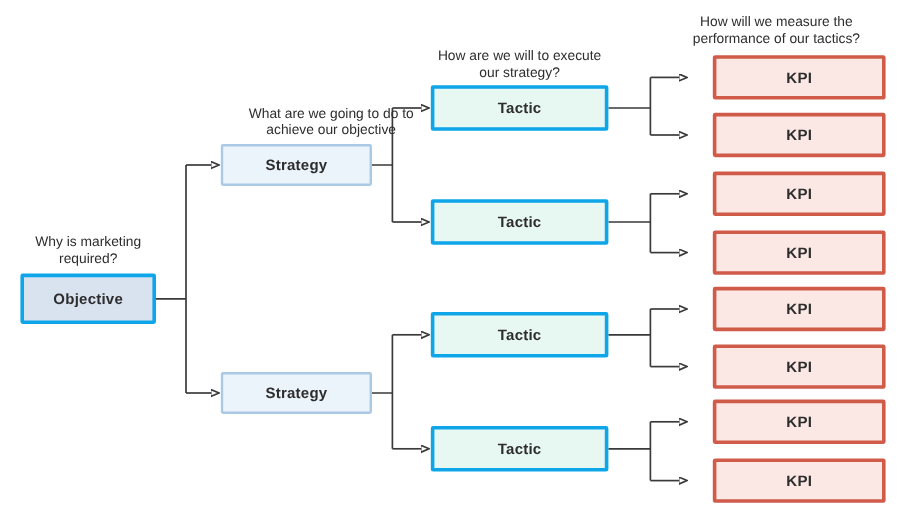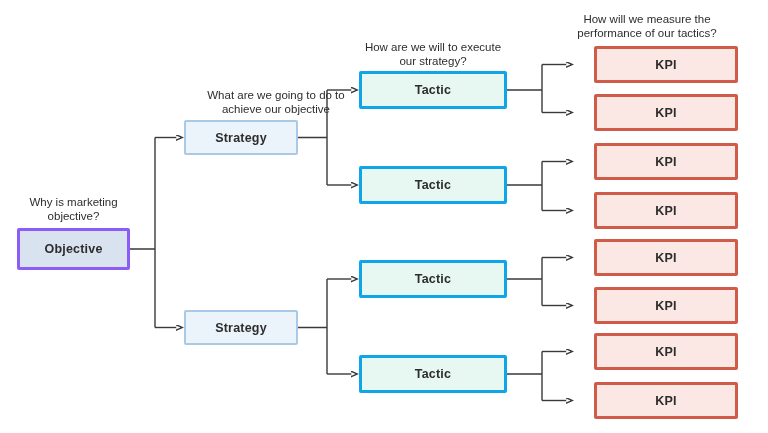--- a/index.html
+++ b/index.html
@@ -25,24 +25,24 @@
     display:flex;align-items:center;justify-content:center;
     box-sizing:border-box;
     font-weight:bold;
     font-size:12.5px;
     color:#2d2d2d;
     border-radius:2px;
     letter-spacing:.2px;
   }
   .objective{
     left:17px;top:228px;width:113px;height:42px;
-    background:#d9e3f0;border:3px solid #8b5cf6;
+    background:#d9e3f0;border:3px solid #0ea5e9;
   }
   .strategy{
-    left:184px;width:114px;height:35px;
+    left:184px;width:126px;height:35px;
     background:#ebf3fb;border:2px solid #a9c9e4;
   }
   .strategy.s1{top:120px}
   .strategy.s2{top:310px}
   .tactic{
     left:359px;width:148px;height:38px;
     background:#e7f7f2;border:3px solid #0ea5e9;
   }
   .tactic.t1{top:71px}
   .tactic.t2{top:166px}
@@ -93,21 +93,21 @@
 
     <path d="M507,279 H542 M542,257.5 V305.5"></path>
     <path d="M542,257.5 H566" marker-end="url(#arrow)"></path>
     <path d="M542,305.5 H566" marker-end="url(#arrow)"></path>
 
     <path d="M507,374 H542 M542,351.5 V400.5"></path>
     <path d="M542,351.5 H566" marker-end="url(#arrow)"></path>
     <path d="M542,400.5 H566" marker-end="url(#arrow)"></path>
   </svg>
 
-  <div class="question q1">Why is marketing objective?</div>
+  <div class="question q1">Why is marketing required?</div>
   <div class="question q2">What are we going to do to achieve our objective</div>
   <div class="question q3">How are we will to execute our strategy?</div>
   <div class="question q4">How will we measure the performance of our tactics?</div>
 
   <div class="node objective">Objective</div>
 
   <div class="node strategy s1">Strategy</div>
   <div class="node strategy s2">Strategy</div>
 
   <div class="node tactic t1">Tactic</div>

